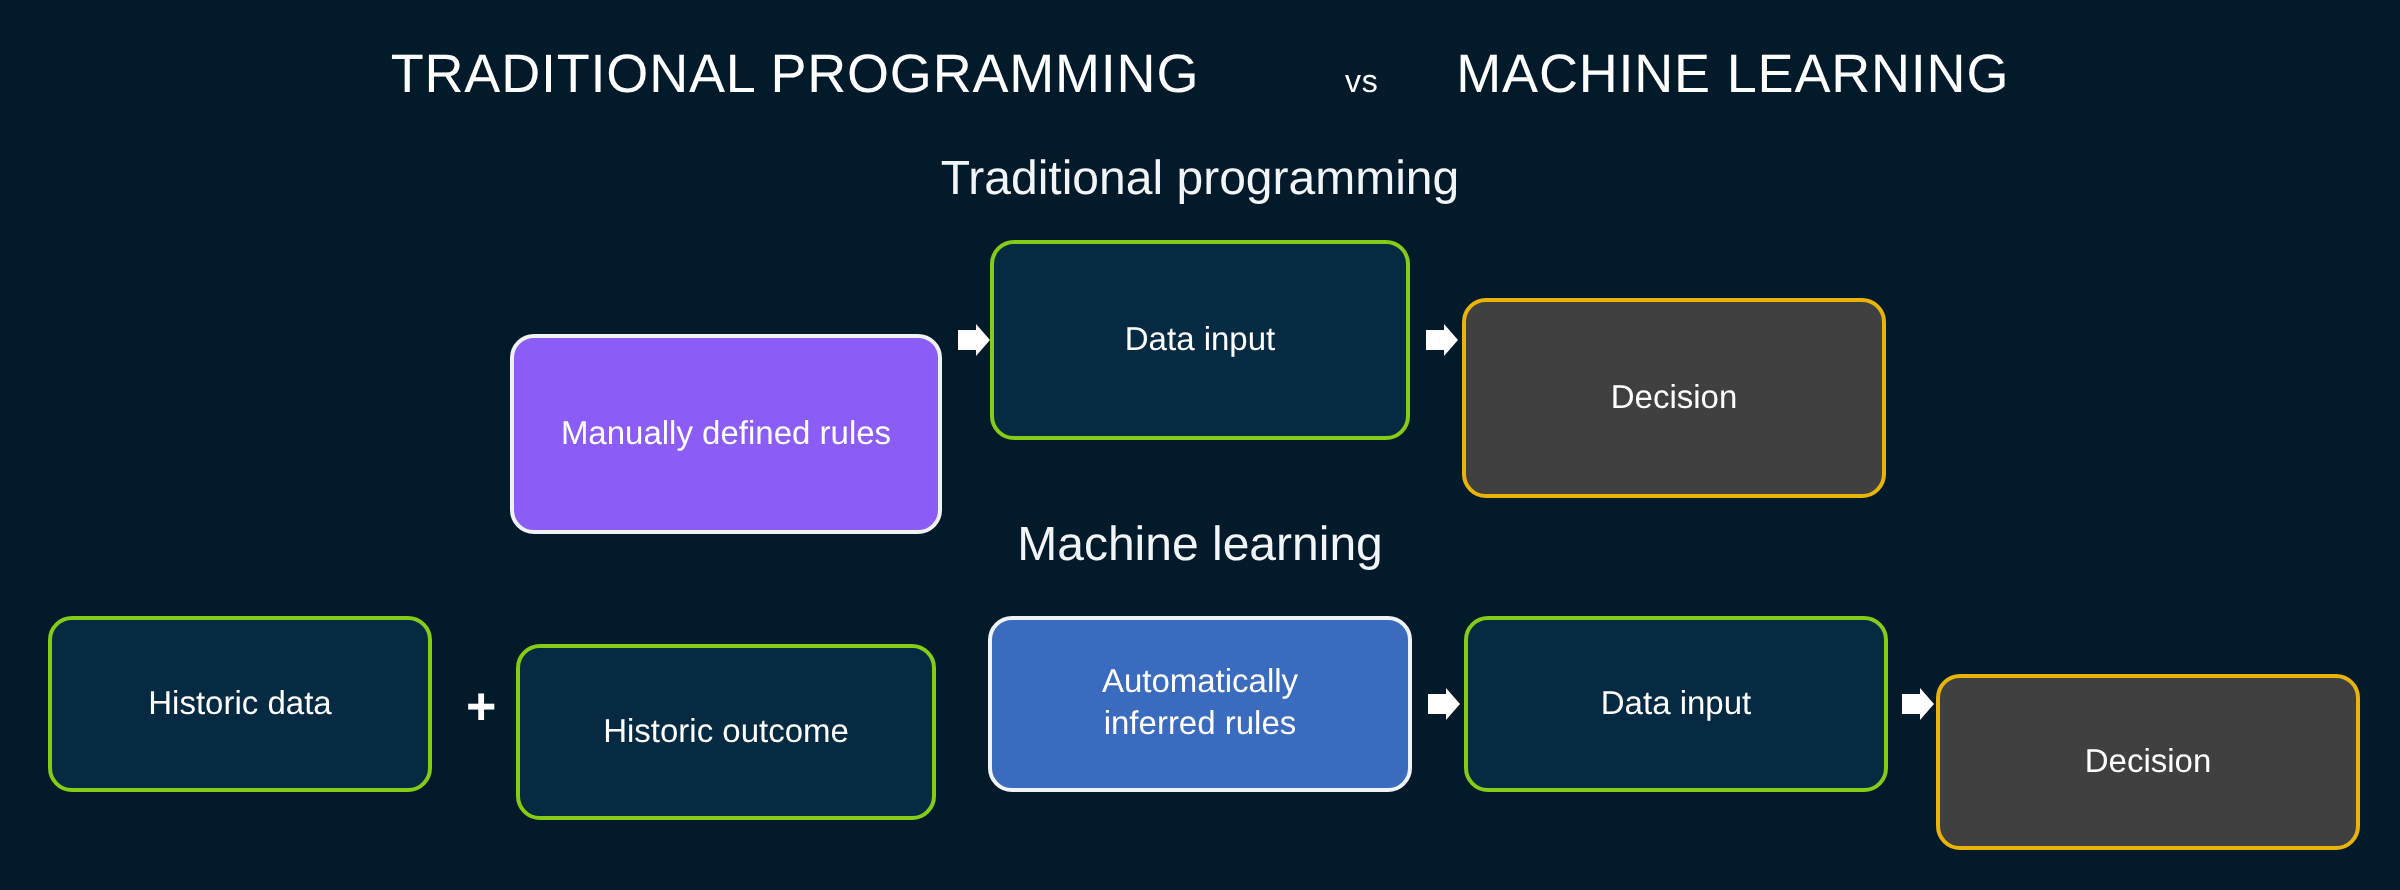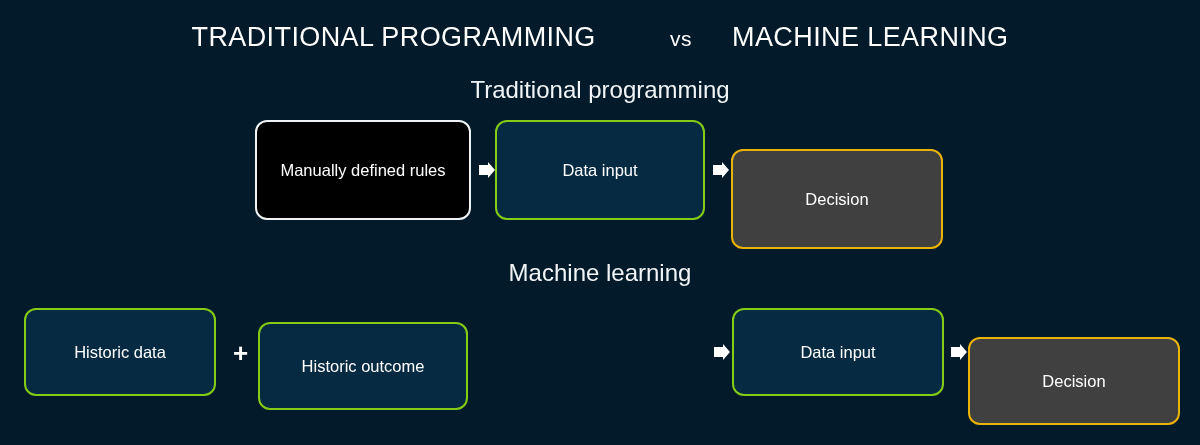--- a/index.html
+++ b/index.html
@@ -26,21 +26,21 @@
     top: 22px;
     left: 0;
     width: 1200px;
     text-align: center;
     font-size: 27px;
     letter-spacing: 0.4px;
     color: #ffffff;
     font-weight: 400;
   }
   .main-title .small {
-    font-size: 21px;
+    font-size: 16px;
     margin-left: 34px;
   }
   
   .section-title {
     position: absolute;
     width: 1200px;
     left: 0;
     text-align: center;
     font-size: 24px;
     color: #f2f5f7;
@@ -57,22 +57,23 @@
     display: flex;
     align-items: center;
     justify-content: center;
     text-align: center;
     font-size: 16.5px;
     line-height: 1.25;
     color: #ffffff;
     padding: 4px 10px;
   }
   .box.orange {
-    background: #000000;
+    background: #8b5cf6;
     border: 2px solid #f0f3f5;
+    margin-top: 47px;
   }
   .box.dark {
     background: #062a42;
     border: 2px solid #84cc16;
   }
   .box.green {
     background: #404040;
     border: 2px solid #eab308;
     margin-top: 29px;
   }
@@ -130,20 +131,26 @@
   <div class="box green" style="left:731px; top:120px; width:212px; height:100px;">Decision</div>
 
   <div class="section-title" id="ml-title">Machine learning</div>
 
   <div class="box dark" style="left:24px; top:308px; width:192px; height:88px;">Historic data</div>
 
   <div class="plus" style="left:233px; top:340px;">+</div>
 
   <div class="box dark" style="left:258px; top:308px; width:210px; height:88px;margin-top:14px;">Historic  outcome</div>
 
+  <div class="box blue" style="left:494px; top:308px; width:212px; height:88px;">
+    <span style="display:block;">
+      <span>Automatically</span><br>
+      <span>inferred rules</span>
+    </span>
+  </div>
 
   <div class="arrow" style="left:712px; top:342px;">
     <svg width="20" height="20" viewBox="0 0 20 20">
         <path d="M2 5 H11 V2 L18 10 L11 18 V15 H2 Z" fill="#ffffff"></path>
       </svg>
   </div>
 
   <div class="box dark" style="left:732px; top:308px; width:212px; height:88px;">Data input</div>
 
   <div class="arrow" style="left:949px; top:342px;">

